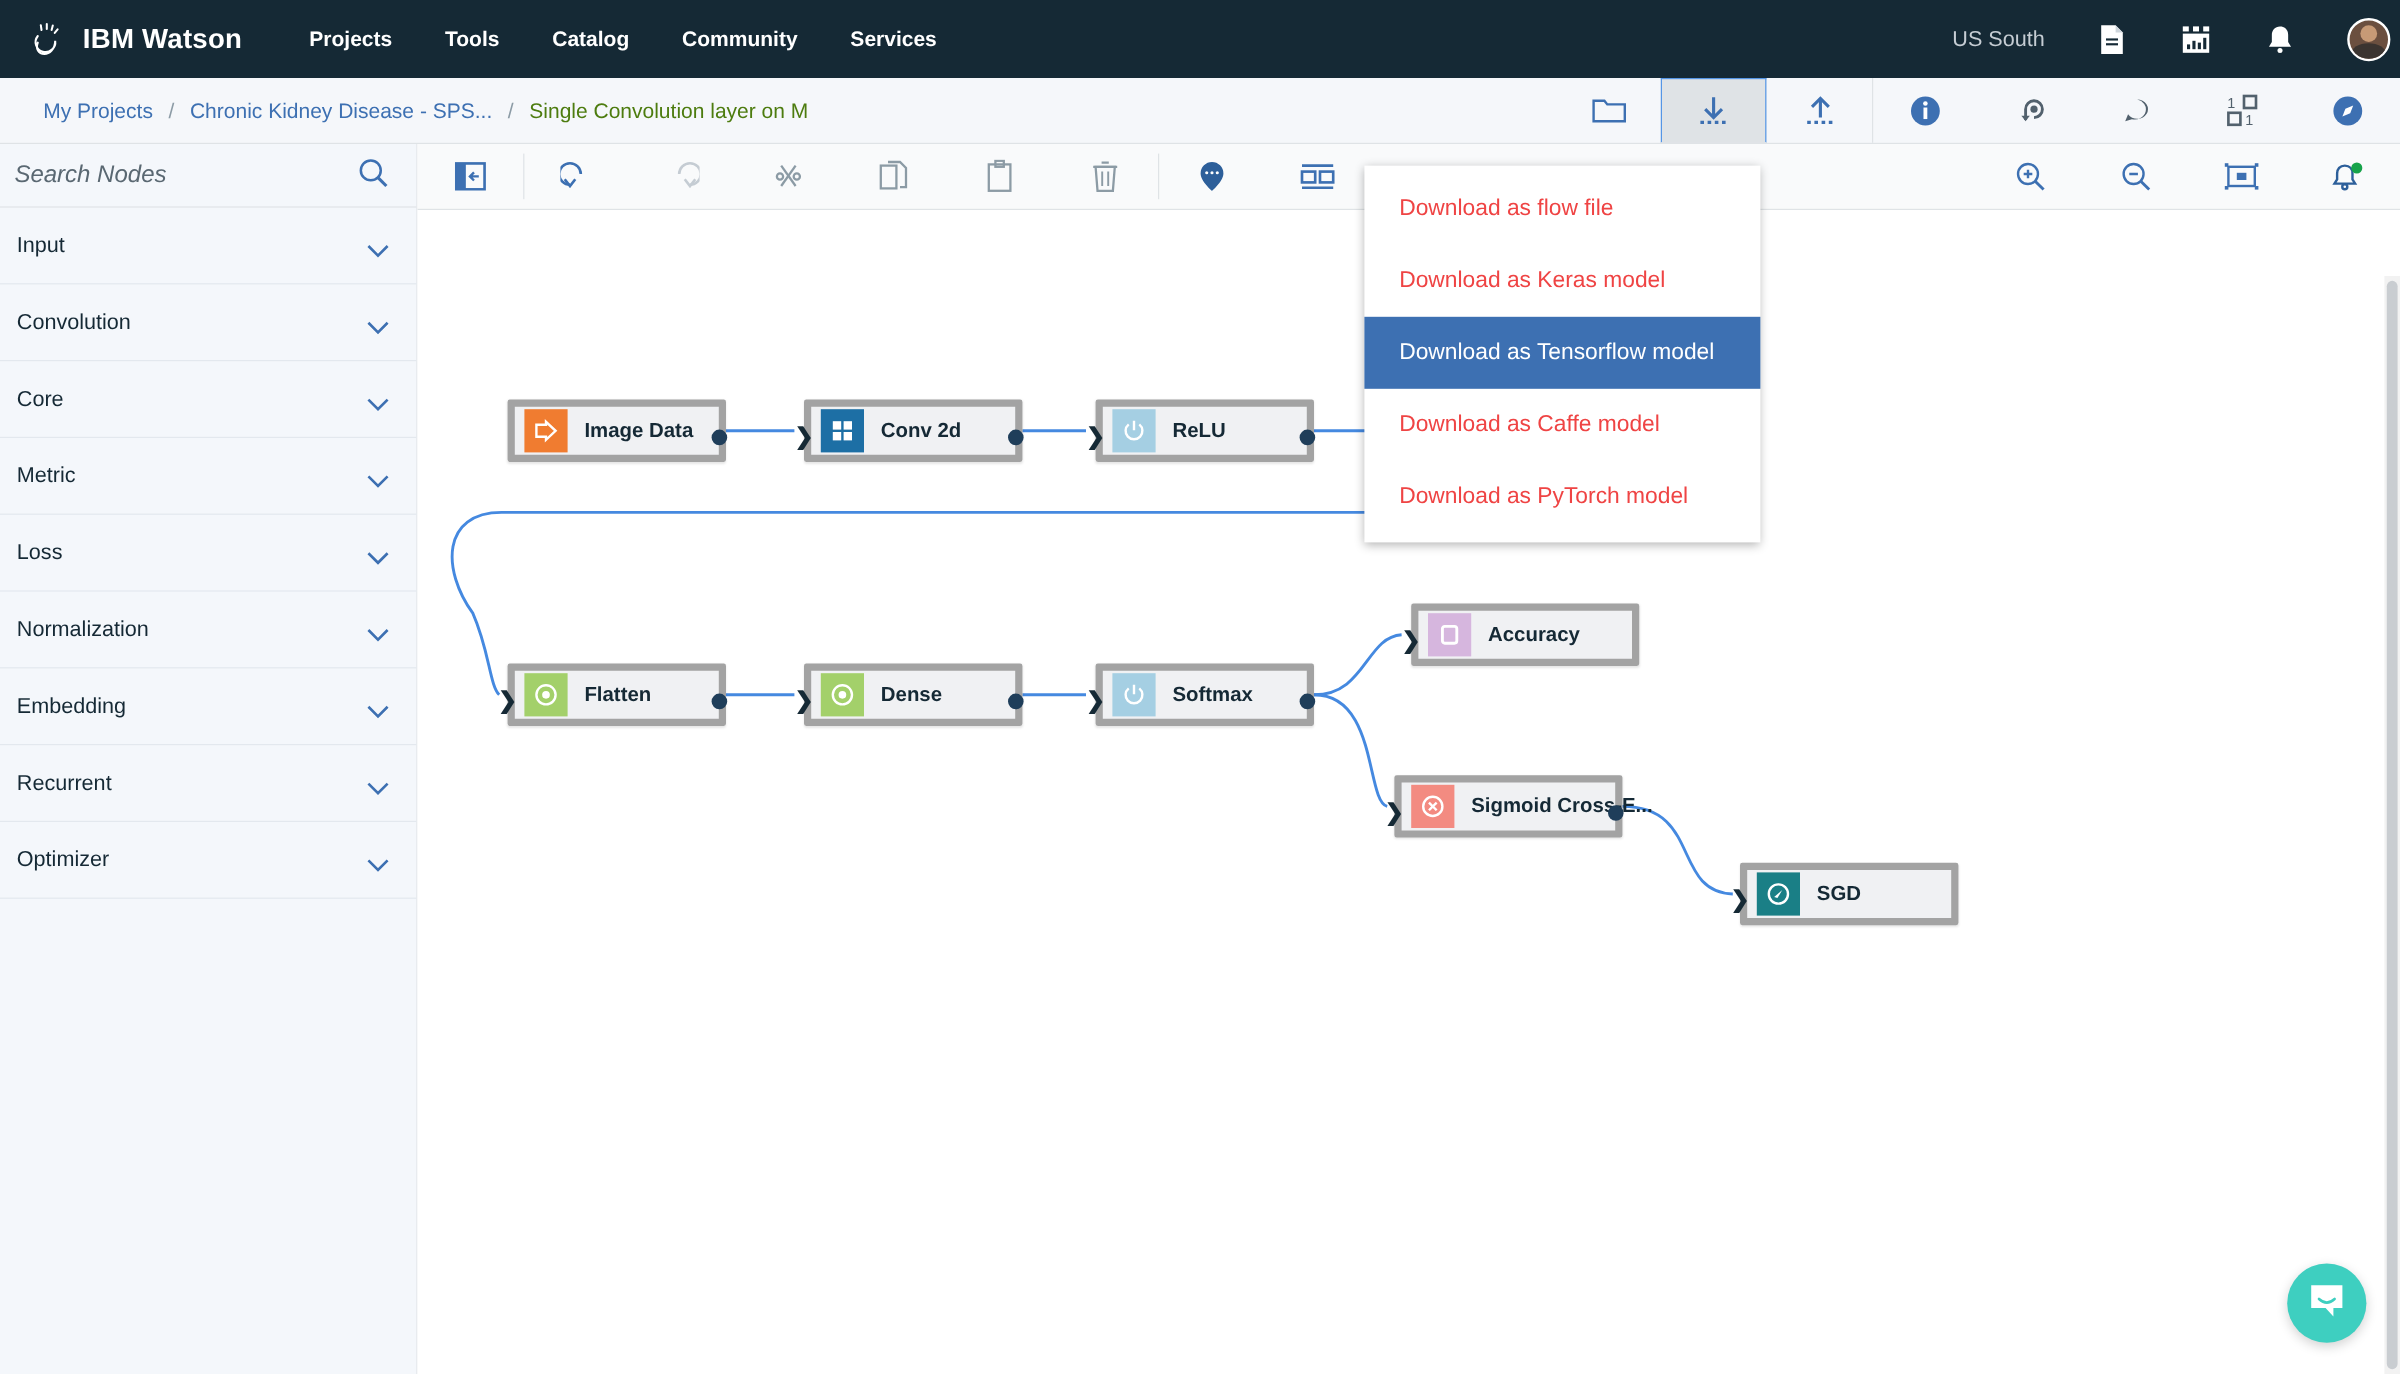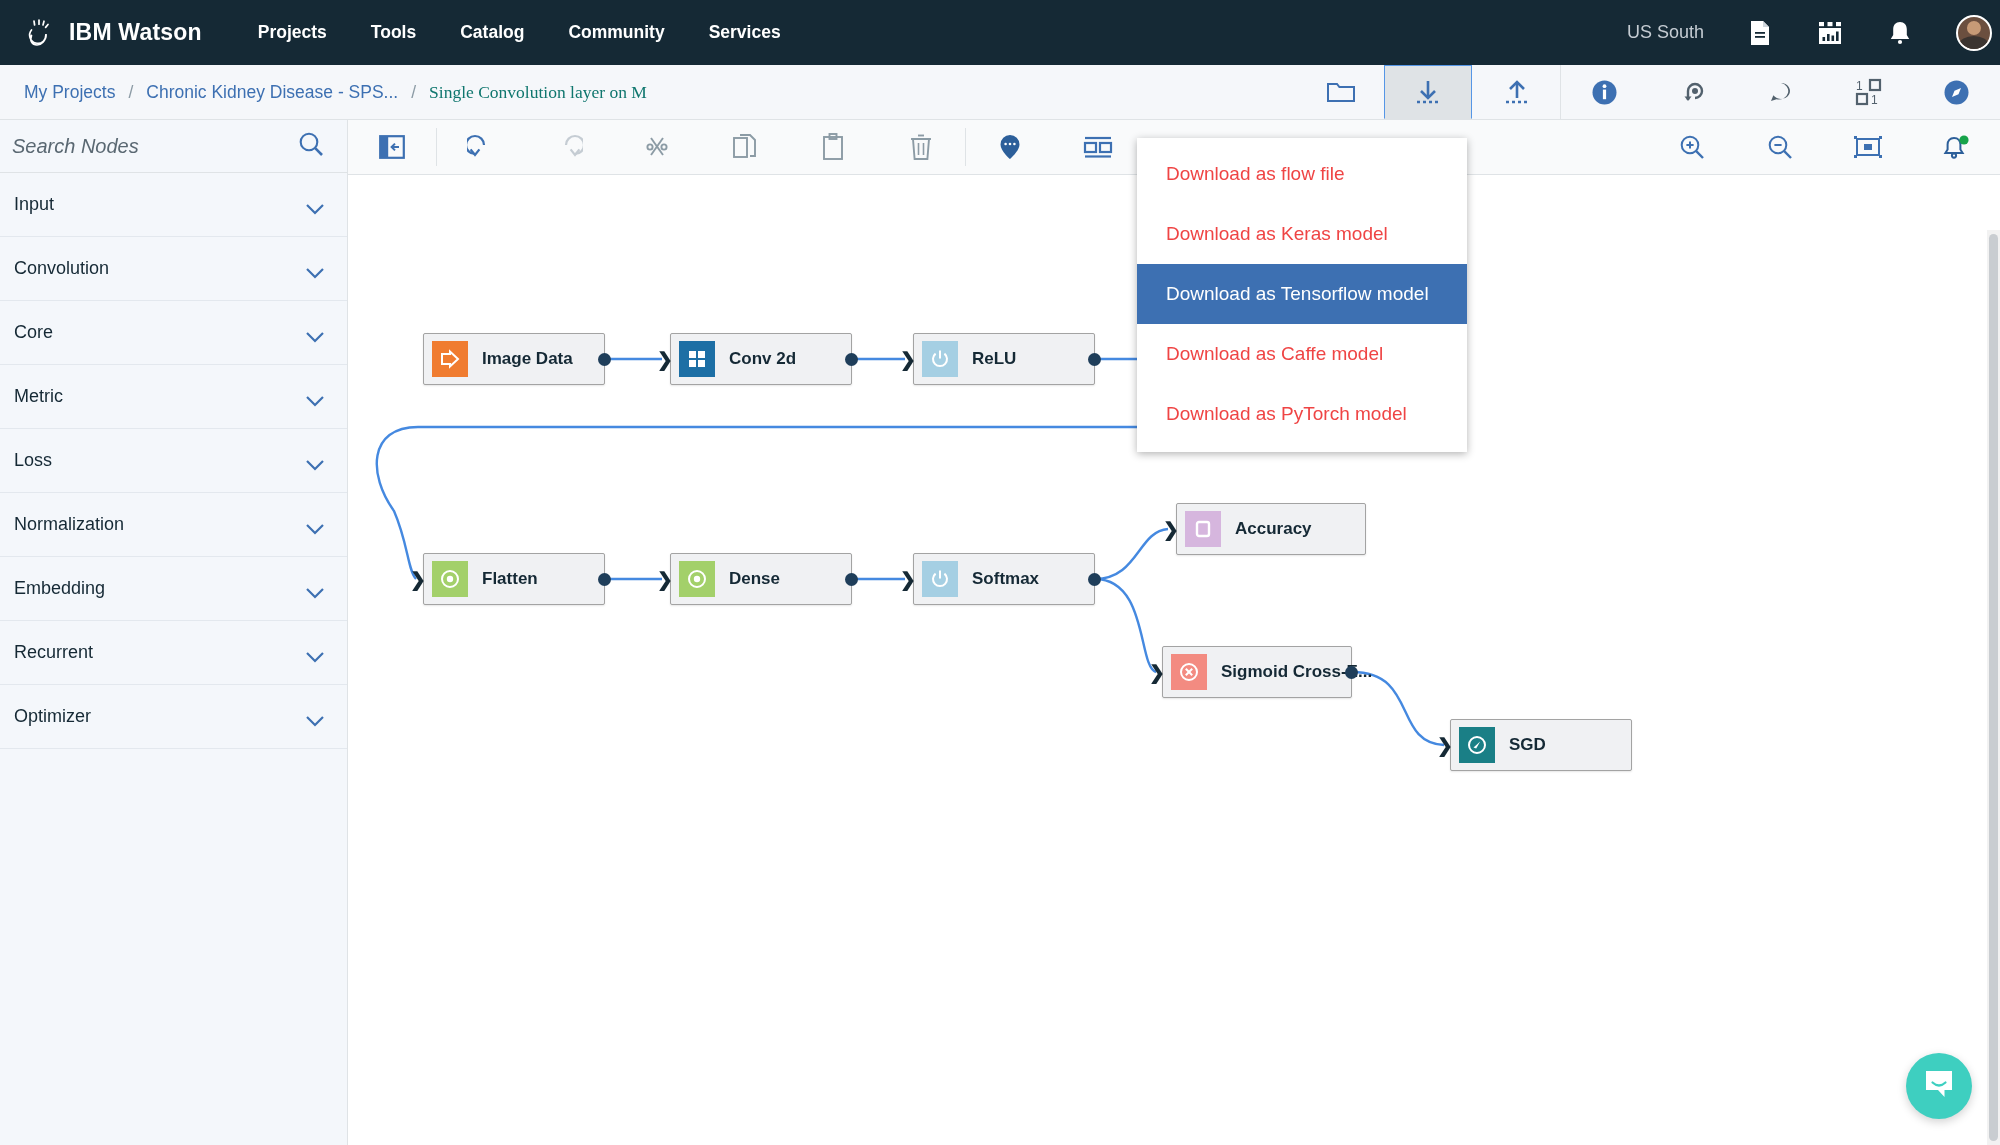--- a/index.html
+++ b/index.html
@@ -31,24 +31,24 @@
     background:#6b4f3f; position:relative; cursor:pointer;
   }
   .avatar .head{position:absolute;left:50%;top:14%;transform:translateX(-50%);width:44%;height:44%;border-radius:50%;background:#c79a76;}
   .avatar .body{position:absolute;left:50%;bottom:-18%;transform:translateX(-50%);width:92%;height:56%;border-radius:50% 50% 0 0;background:#3b3430;}
 
   
   #crumbbar{
     height:55px; background:#f5f7fa; border-bottom:1px solid #dfe3e6;
     display:flex; align-items:stretch; position:relative; z-index:55;
   }
-  .crumbs{ display:flex; align-items:center; padding-left:24px; gap:13px; font-size:17.5px;}
+  .crumbs{ display:flex; align-items:center; padding-left:36px; gap:13px; font-size:17.5px;}
   .crumb-link{ color:#3d70b2; cursor:pointer; }
   .crumb-sep{ color:#8c9ba5; }
-  .crumb-cur{ color:#0f766e;font-family:Liberation Serif, serif; }
+  .crumb-cur{ color:#4d7c0f; }
   .crumb-tools{ margin-left:auto; display:flex; align-items:stretch; }
   .ctool{
     width:88px; display:flex;align-items:center;justify-content:center;cursor:pointer;
     border-left:1px solid transparent;
   }
   .ctool.active{ background:#dfe3e6; border:1px solid #5596e6; border-bottom-color:#dfe3e6;}
   .ctool.div{ border-left:1px solid #dfe3e6; }
 
   
   #body{ display:flex; height:1025px; }
@@ -78,21 +78,21 @@
   }
   .tgrp{ display:flex; align-items:stretch; }
   .tbtn{ width:88px; display:flex;align-items:center;justify-content:center;cursor:pointer;}
   .tsep{ width:1px; background:#dfe3e6; margin:8px 0; }
   .tright{ margin-left:auto; display:flex; align-items:stretch; }
 
   #canvas{ position:absolute; inset:55px 0 0 0; overflow:hidden; background:#fff; }
 
   
   .node{
-    position:absolute; height:52px; background:#f0f1f3; border:1px solid #a3a3a3;
+    position:absolute; height:52px; background:#f0f1f3; border:6px solid #a3a3a3;
     border-radius:2px; display:flex; align-items:center; padding-left:8px;
     box-shadow:0 1px 2px rgba(0,0,0,.10); font-size:17px; font-weight:700; color:#152935;
   }
   .node .nico{ width:36px;height:36px; flex:none; display:flex;align-items:center;justify-content:center;}
   .node .nlabel{ margin-left:14px; white-space:nowrap; }
   .port{ position:absolute; width:13px;height:13px;border-radius:50%;background:#1f3e5a; }
   .inarrow{ position:absolute; color:#152935; font-size:19px; font-weight:800; line-height:1; }
 
   
   #chatbtn{

